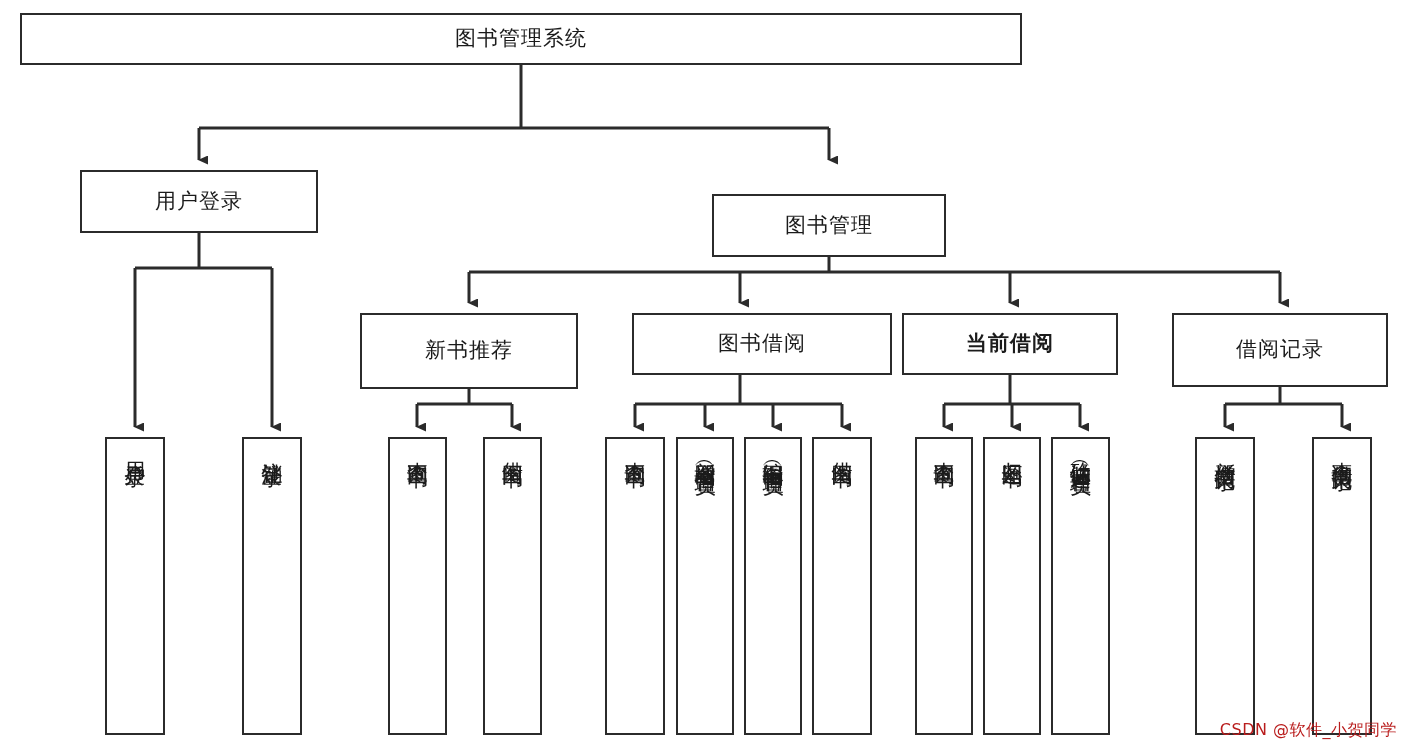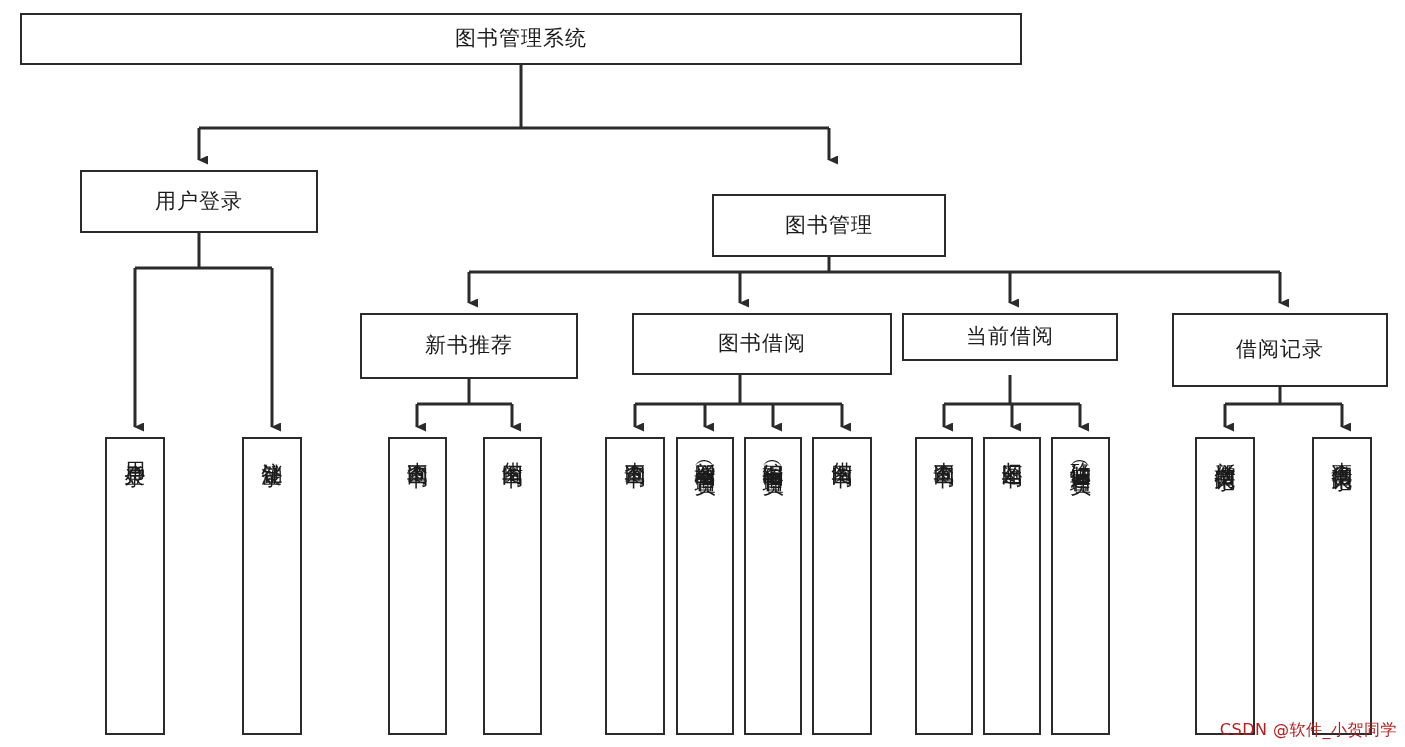--- a/index.html
+++ b/index.html
@@ -132,29 +132,29 @@
   </div>
 
   <div class="node horizontal" style="left:80px; top:170px; width:238px; height:63px;">
     <span class="node-label">用户登录</span>
   </div>
 
   <div class="node horizontal" style="left:712px; top:186px; width:234px; height:63px;margin-top:8px;">
     <span class="node-label">图书管理</span>
   </div>
 
-  <div class="node horizontal" style="left:360px; top:313px; width:218px; height:66px;">
+  <div class="node horizontal" style="left:360px; top:313px; width:218px; height:76px;">
     <span class="node-label">新书推荐</span>
   </div>
 
   <div class="node horizontal" style="left:632px; top:313px; width:260px; height:62px;">
     <span class="node-label">图书借阅</span>
   </div>
 
-  <div class="node horizontal" style="left:902px; top:313px; width:216px; height:48px;">
+  <div class="node horizontal" style="left:902px; top:313px; width:216px; height:62px;font-weight:bold;">
     <span class="node-label">当前借阅</span>
   </div>
 
   <div class="node horizontal" style="left:1172px; top:313px; width:216px; height:74px;">
     <span class="node-label">借阅记录</span>
   </div>
 
   <div class="node vertical" style="left:105px; top:437px; width:60px; height:298px;">
     <span class="node-label">用户登录</span>
   </div>

